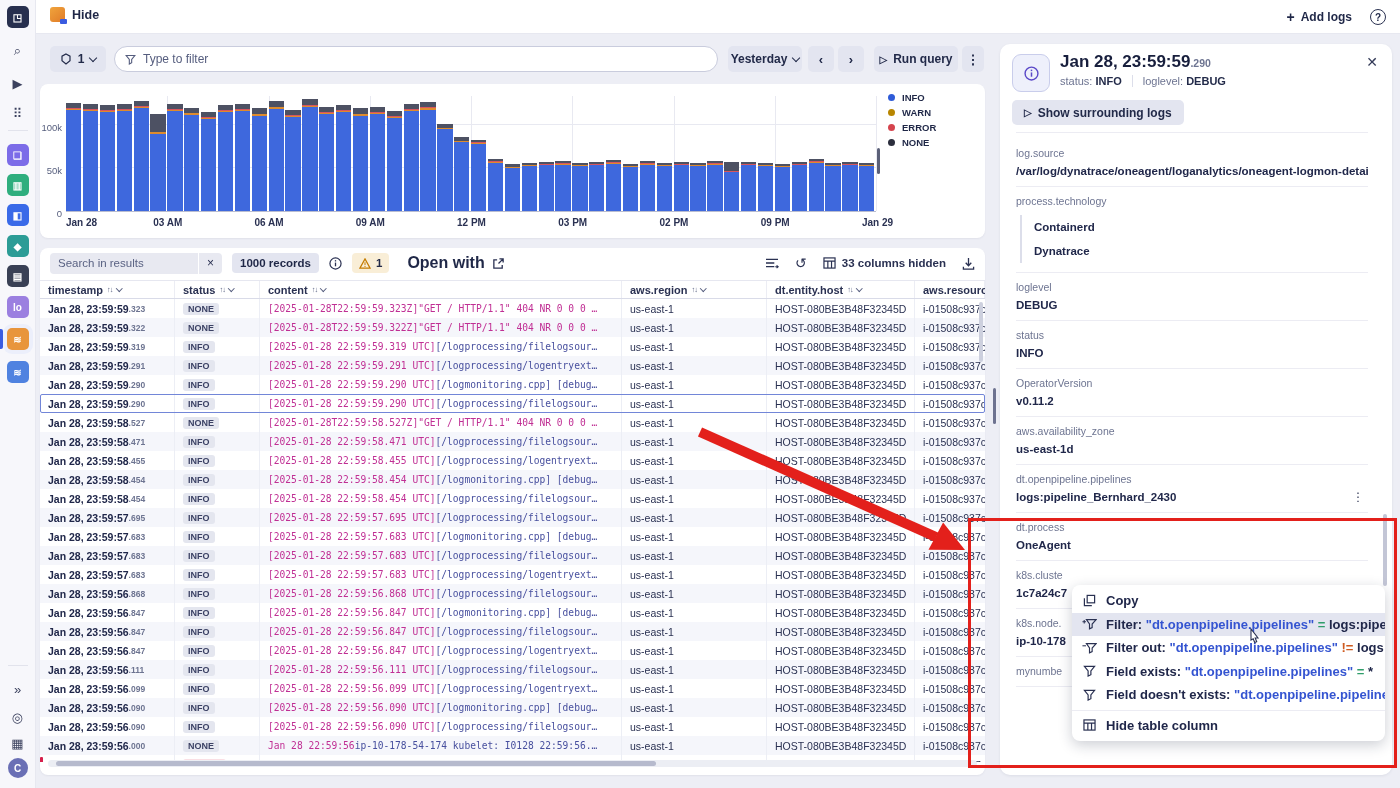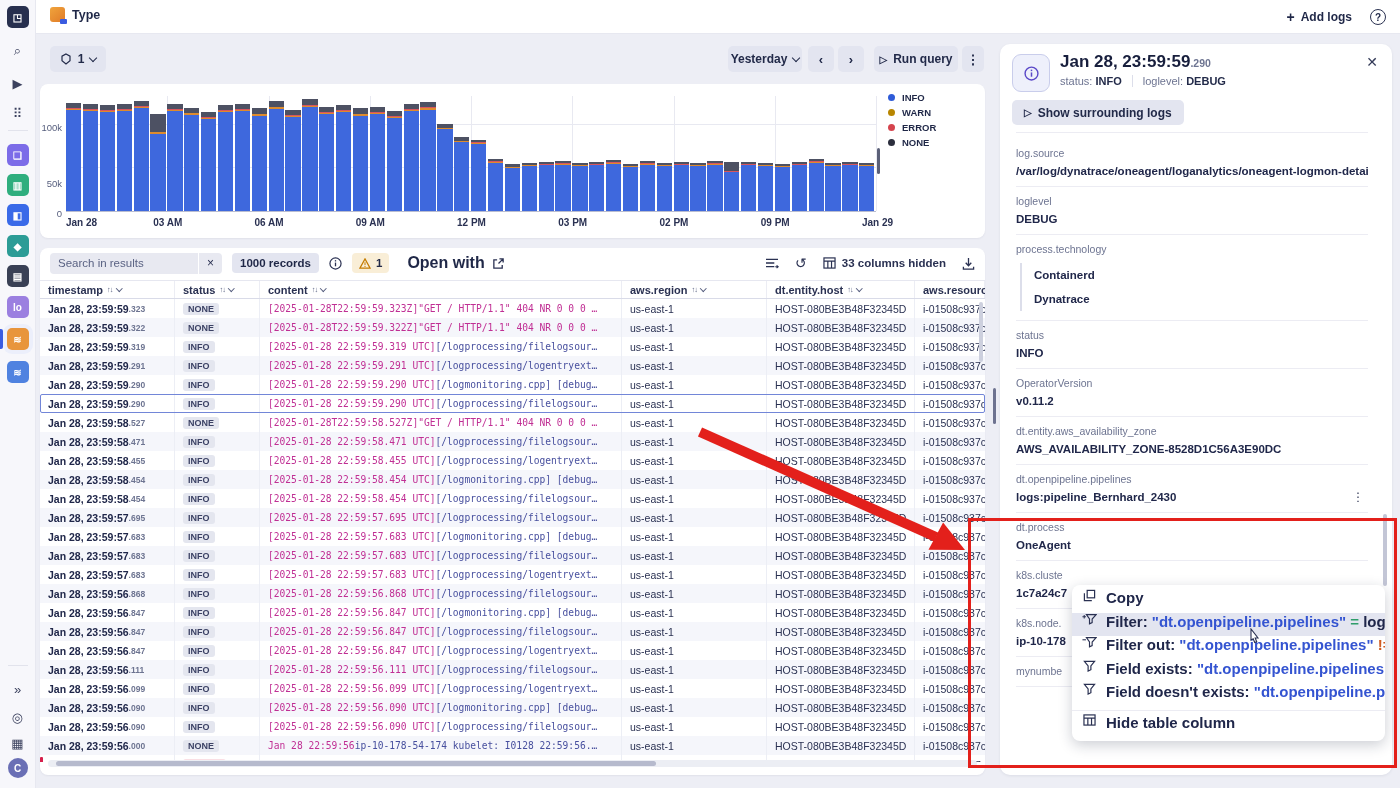--- a/index.html
+++ b/index.html
@@ -113,21 +113,21 @@
   .fld-label { font-size:10.5px; color:#6d7491; }
   .fld-value { font-size:11.5px; font-weight:bold; color:#20274a; margin-top:6px; white-space:nowrap; overflow:hidden; }
   .fld-list { border-left:2px solid #dcdeea; margin:8px 0 0 4px; padding-left:12px; }
   .fld-list .fld-value { margin-top:0; padding:6px 0; }
   .fld-kebab { position:absolute; right:4px; bottom:8px; font-size:12px; color:#333a58; cursor:pointer; }
   #panel-vthumb { position:absolute; right:5px; top:470px; width:4px; height:72px; background:#c3c6d6; border-radius:2px; }
 
   
   #ctx-menu { position:absolute; left:1072px; top:585px; width:313px; background:#fff; border-radius:8px;
               box-shadow:0 4px 14px rgba(25,30,60,.22); padding:4px 0; z-index:20; }
-  .mi { height:23.5px; display:flex; align-items:flex-start; gap:9px; padding:0 10px; font-size:15px; color:#20274a;
+  .mi { height:23.5px; display:flex; align-items:center; gap:9px; padding:0 10px; font-size:13px; color:#20274a;
         font-weight:bold; cursor:pointer; white-space:nowrap; overflow:hidden; }
   .mi.hl { background:#e3e5f0; }
   .mi .ic { width:15px; display:flex; justify-content:center; color:#2a3152; flex:none; }
   .mi-div { border-top:1px solid #ececf3; margin:3px 0; }
   .c-blue { color:#3454d1; } .c-green { color:#2f9d6a; } .c-orange { color:#cf5b20; } .c-plain { color:#20274a; }
 
   
   #red-rect { position:absolute; left:968px; top:518px; width:429px; height:250px; border:3px solid #e3201b; z-index:30; pointer-events:none; }
   #arrow-svg { position:absolute; left:0; top:0; z-index:30; pointer-events:none; }
   #cursor-svg { position:absolute; left:1246px; top:628px; z-index:31; pointer-events:none; }
@@ -157,39 +157,45 @@
       <div class="rail-ic" style="top: 361px; background: rgb(79, 130, 224); color: rgb(255, 255, 255); font-size: 10px; font-weight: bold;">≋</div>
       <div class="rail-ic" style="top: 678px; color: rgb(59, 65, 94);">»</div>
       <div class="rail-ic" style="top: 706px; color: rgb(59, 65, 94);">◎</div>
       <div class="rail-ic" style="top: 732px; color: rgb(59, 65, 94);">▦</div>
       <div class="rail-ic" style="top: 758px; background: rgb(106, 111, 181); color: rgb(255, 255, 255); font-size: 10px; font-weight: bold; border-radius: 50%; width: 20px; height: 20px;">C</div>
     </aside>
 
   <header id="topbar">
     <div id="app-tab">
       <span id="applogo"></span>
-      <span>Type</span>
+      <span>Hide</span>
     </div>
     <div id="topbar-right">
       <div id="add-logs">
         <span style="font-size:14px;">+</span>
         <span>Add logs</span>
       </div>
       <div id="help-btn">
           <span>?</span>
         </div>
     </div>
   </header>
 
   <div id="scope-pill" class="pill">
     <svg width="12" height="12" viewBox="0 0 12 12">
         <path d="M6 1l4 2.2v4.6L6 11 2 7.8V3.2z" fill="none" stroke="#222a49" stroke-width="1.2"></path>
       </svg>
     <span>1</span>
       <span class="chev"></span>
+  </div>
+  <div id="filter-input">
+    <svg width="11" height="11" viewBox="0 0 14 14">
+        <path d="M1.5 2h11L8.5 7v4l-3 1.8V7z" fill="none" stroke="#555d7e" stroke-width="1.4"></path>
+      </svg>
+    <span>Type to filter</span>
   </div>
   <div id="tf-pill" class="pill">
     <span>Yesterday</span>
       <span class="chev"></span>
   </div>
   <div id="tf-prev" class="pill">‹</div>
   <div id="tf-next" class="pill">›</div>
   <div id="run-query" class="pill">
     <span style="font-size:10px;">▷</span>
     <span>Run query</span>
@@ -512,21 +518,21 @@
           <span class="leg-dot" style="background: rgb(213, 68, 78);"></span>
           <span class="leg-lab">ERROR</span>
         </div>
         <div class="leg-row">
           <span class="leg-dot" style="background: rgb(43, 46, 61);"></span>
           <span class="leg-lab">NONE</span>
         </div>
       </div>
     <div id="chart-handle"></div>
   <div class="ylab" style="top: 124px; left: -8px;">0</div>
-      <div class="ylab" style="top: 81.037px; left: -8px; margin-top: 13px;">50k</div>
+      <div class="ylab" style="top: 81.037px; left: -8px;">50k</div>
       <div class="ylab" style="top: 38.0741px; left: -8px;">100k</div>
       <div class="xlab" style="left: 26px;">Jan 28</div>
       <div class="xlab" style="left: 113.25px;">03 AM</div>
       <div class="xlab" style="left: 214.5px;">06 AM</div>
       <div class="xlab" style="left: 315.75px;">09 AM</div>
       <div class="xlab" style="left: 417px;">12 PM</div>
       <div class="xlab" style="left: 518.25px;">03 PM</div>
       <div class="xlab" style="left: 619.5px;">02 PM</div>
       <div class="xlab" style="left: 720.75px;">09 PM</div>
       <div class="xlab" style="left: 822px;">Jan 29</div>
@@ -1047,41 +1053,41 @@
     <div id="surround-btn" class="pill">
       <span style="font-size:10px;">▷</span>
       <span>Show surrounding logs</span>
     </div>
     <div id="panel-body">
         <div class="fld">
           <div class="fld-label">log.source</div>
           <div class="fld-value">/var/log/dynatrace/oneagent/loganalytics/oneagent-logmon-detailed.log</div>
         </div>
         <div class="fld">
-          <div class="fld-label">loglevel</div>
-          <div class="fld-value">DEBUG</div>
-        </div>
-        <div class="fld">
           <div class="fld-label">process.technology</div>
           <div class="fld-list">
             <div class="fld-value">Containerd</div>
             <div class="fld-value">Dynatrace</div>
           </div>
         </div>
         <div class="fld">
+          <div class="fld-label">loglevel</div>
+          <div class="fld-value">DEBUG</div>
+        </div>
+        <div class="fld">
           <div class="fld-label">status</div>
           <div class="fld-value">INFO</div>
         </div>
         <div class="fld">
           <div class="fld-label">OperatorVersion</div>
           <div class="fld-value">v0.11.2</div>
         </div>
         <div class="fld">
-          <div class="fld-label">dt.entity.aws_availability_zone</div>
-          <div class="fld-value">AWS_AVAILABILITY_ZONE-8528D1C56A3E90DC</div>
+          <div class="fld-label">aws.availability_zone</div>
+          <div class="fld-value">us-east-1d</div>
         </div>
         <div class="fld">
           <div class="fld-label">dt.openpipeline.pipelines</div>
           <div class="fld-value">logs:pipeline_Bernhard_2430</div>
           <div class="fld-kebab">⋮</div>
         </div>
         <div class="fld">
           <div class="fld-label">dt.process</div>
           <div class="fld-value">OneAgent</div>
         </div>

